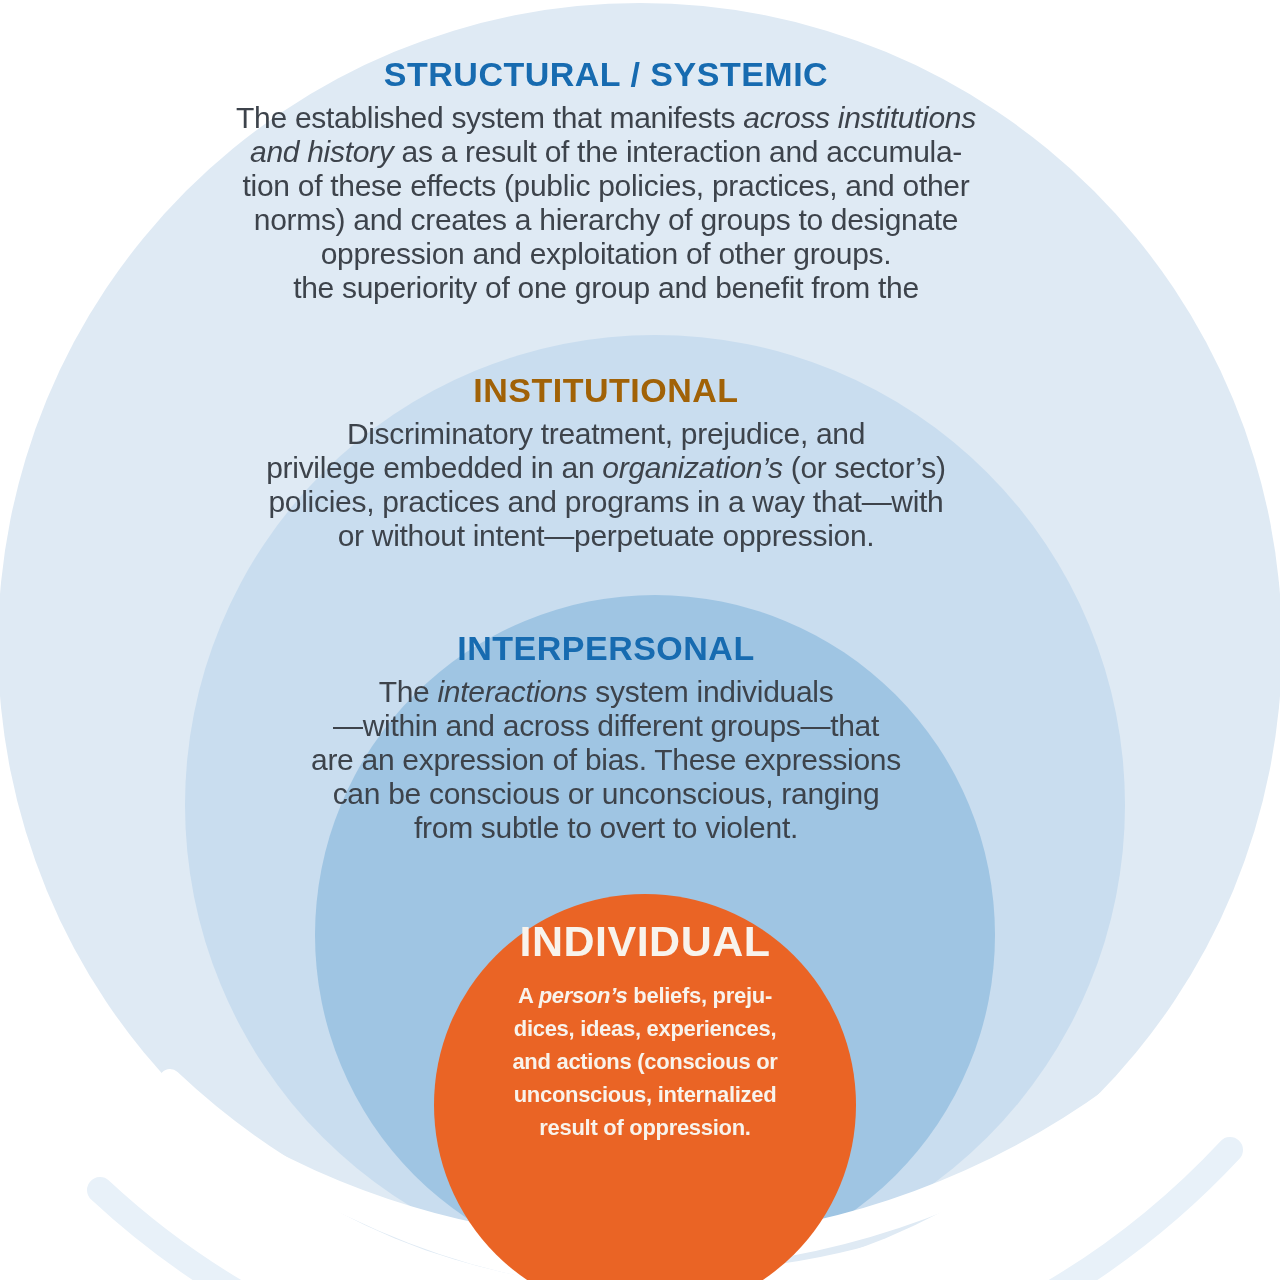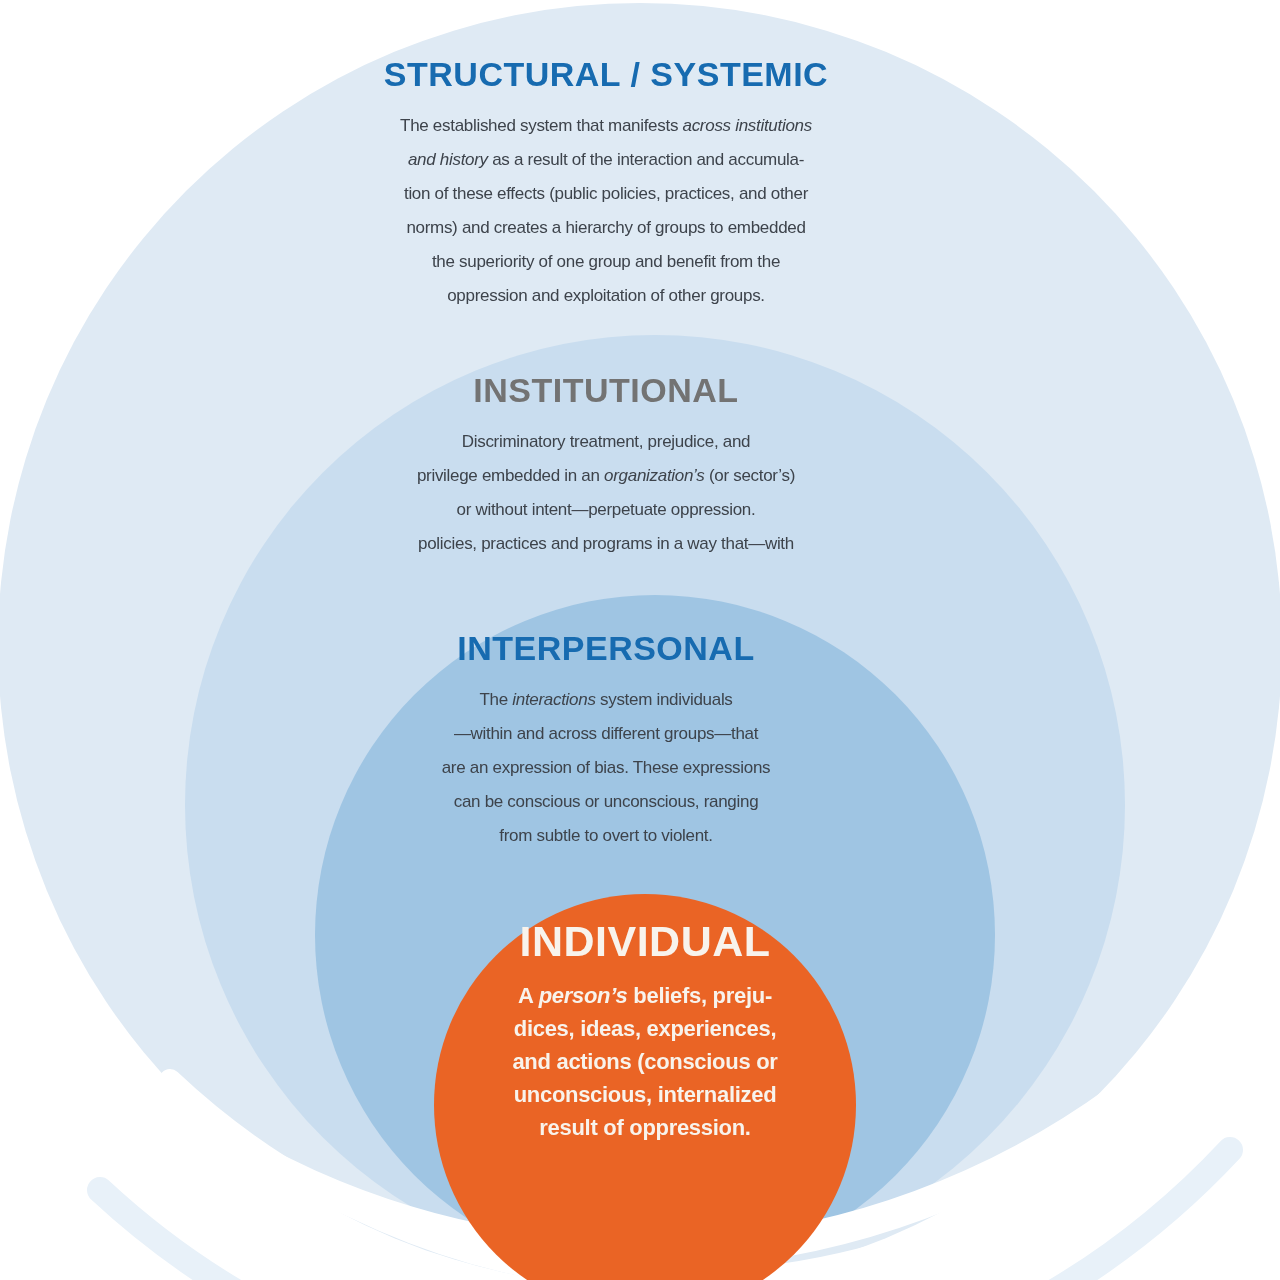--- a/index.html
+++ b/index.html
@@ -24,22 +24,22 @@
     text-align: center;
   }
   .level-title {
     margin: 0;
     font-size: 34px;
     font-weight: bold;
     letter-spacing: 0.5px;
     line-height: 1.1;
   }
   .level-body {
-    margin-top: 16px;
-    font-size: 17px;
+    margin-top: 8px;
+    font-size: 30px;
     letter-spacing: -0.3px;
     line-height: 34px;
   }
   .level-body .line { white-space: nowrap; }
   .level-body .it { font-style: italic; }
 
   .level-structural   { top: 56px; }
   .level-institutional{ top: 372px; }
   .level-interpersonal{ top: 630px; }
 
@@ -73,33 +73,33 @@
 
     <circle cx="645" cy="1105" r="211" fill="#ea6425"></circle>
   </svg>
 
   <div class="level level-structural">
     <h2 class="level-title heading-blue" style="color: rgb(23, 107, 176);">STRUCTURAL / SYSTEMIC</h2>
     <div class="level-body" style="color: rgb(61, 67, 75);">
         <div class="line"><span>The established system that manifests </span><span class="it">across institutions</span></div>
         <div class="line"><span class="it">and history</span><span> as a result of the interaction and accumula-</span></div>
         <div class="line"><span>tion of these effects (public policies, practices, and other</span></div>
-        <div class="line"><span>norms) and creates a hierarchy of groups to embedded</span></div>
+        <div class="line"><span>norms) and creates a hierarchy of groups to designate</span></div>
+        <div class="line"><span>oppression and exploitation of other groups.</span></div>
         <div class="line"><span>the superiority of one group and benefit from the</span></div>
-        <div class="line"><span>oppression and exploitation of other groups.</span></div>
       </div>
   </div>
 
   <div class="level level-institutional">
-    <h2 class="level-title heading-blue" style="color: #737373;">INSTITUTIONAL</h2>
+    <h2 class="level-title heading-blue" style="color: #a16207;">INSTITUTIONAL</h2>
     <div class="level-body" style="color: rgb(61, 67, 75); text-align: center;">
         <div class="line"><span>Discriminatory treatment, prejudice, and</span></div>
         <div class="line"><span>privilege embedded in an </span><span class="it">organization’s</span><span> (or sector’s)</span></div>
+        <div class="line"><span>policies, practices and programs in a way that—with</span></div>
         <div class="line"><span>or without intent—perpetuate oppression.</span></div>
-        <div class="line"><span>policies, practices and programs in a way that—with</span></div>
       </div>
   </div>
 
   <div class="level level-interpersonal">
     <h2 class="level-title heading-blue" style="color: rgb(23, 107, 176);">INTERPERSONAL</h2>
     <div class="level-body" style="color: rgb(61, 67, 75);">
         <div class="line"><span>The </span><span class="it">interactions</span><span> system individuals</span></div>
         <div class="line"><span>—within and across different groups—that</span></div>
         <div class="line"><span>are an expression of bias. These expressions</span></div>
         <div class="line"><span>can be conscious or unconscious, ranging</span></div>

